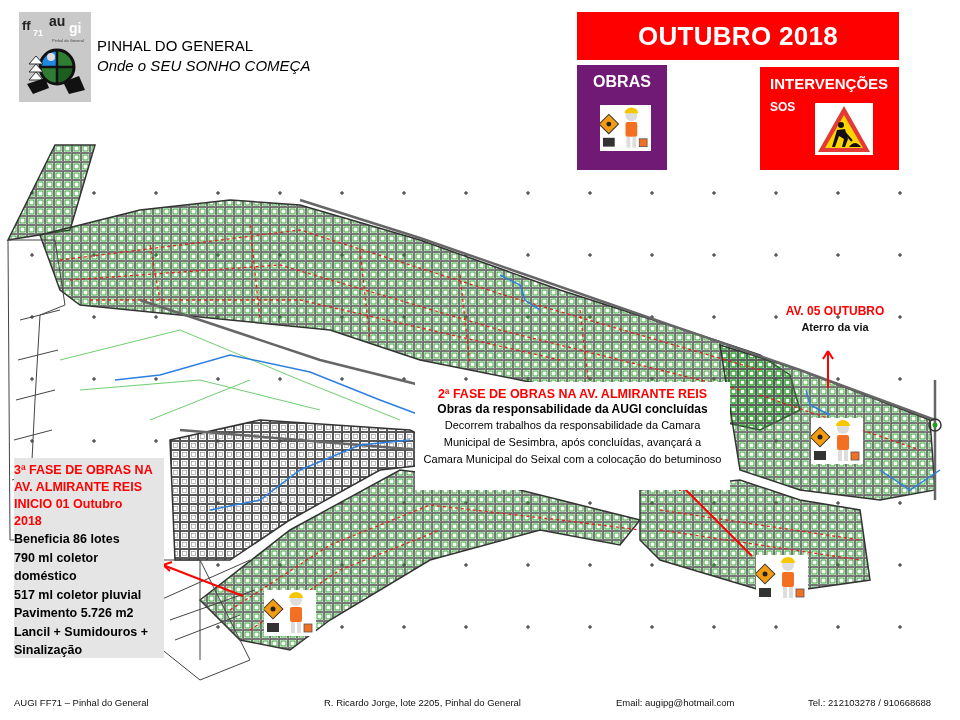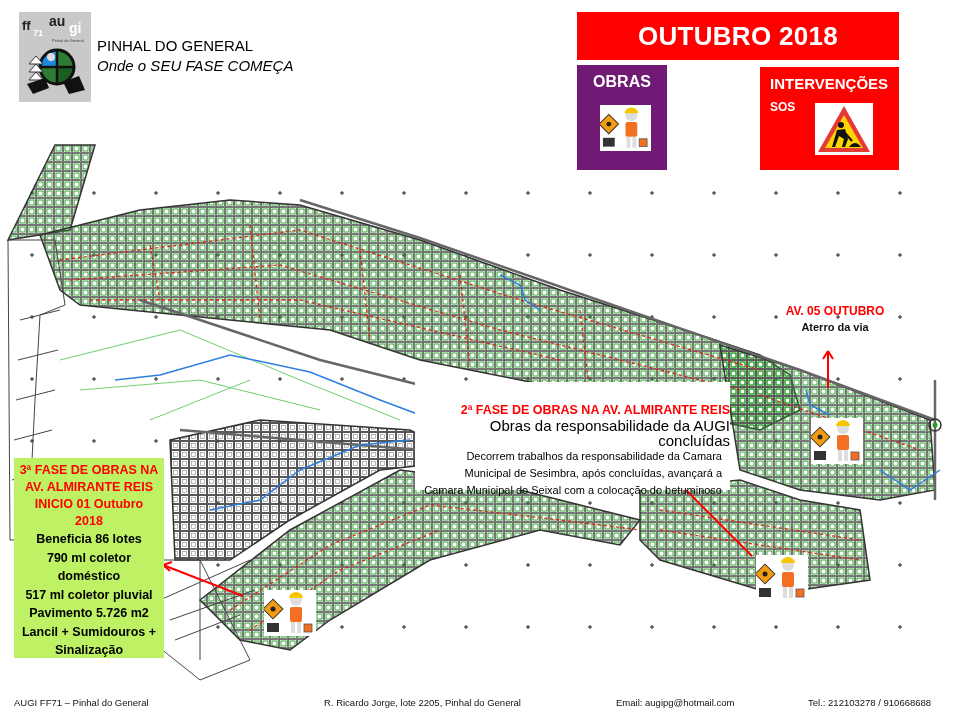--- a/index.html
+++ b/index.html
@@ -22,26 +22,26 @@
   .sos-box { left: 760px; top: 67px; width: 139px; height: 103px; background: #ff0000; color: #fff; }
   .sos-box .lbl1 { position: absolute; left: 10px; top: 8px; font-weight: bold; font-size: 15px; }
   .sos-box .lbl2 { position: absolute; left: 10px; top: 33px; font-weight: bold; font-size: 12px; }
   .sos-box .pic { position: absolute; left: 55px; top: 36px; width: 58px; height: 52px; background: #fff; }
 
   
   .map { left: 0; top: 140px; width: 960px; height: 545px; }
   .map svg { width: 100%; height: 100%; display: block; }
 
   
-  .callout-2 { left: 415px; top: 382px; width: 315px; height: 108px; background: #fff; text-align: right; padding-top: 20px; }
+  .callout-2 { left: 415px; top: 382px; width: 315px; height: 108px; background: #fff; text-align: center; padding-top: 4px; }
   .callout-2 .h { color: #ff0000; font-weight: bold; font-size: 12.5px; line-height: 16px; }
-  .callout-2 .s { font-weight: normal; font-size: 15px; line-height: 15px; }
+  .callout-2 .s { font-weight: bold; font-size: 12px; line-height: 15px; }
   .callout-2 .b { font-size: 11px; line-height: 17px; padding: 0 8px; }
 
-  .callout-3 { left: 14px; top: 458px; width: 150px; height: 200px; background: #bef264; text-align: center; padding-top: 4px; }
+  .callout-3 { left: 14px; top: 458px; width: 150px; height: 200px; background: #e5e5e5; padding-top: 4px; }
   .callout-3 .h { color: #ff0000; font-weight: bold; font-size: 12.5px; line-height: 17px; }
   .callout-3 .b { font-weight: bold; font-size: 12.5px; line-height: 18.5px; }
 
   .callout-av { left: 760px; top: 303px; width: 150px; text-align: center; }
   .callout-av .h { color: #ff0000; font-weight: bold; font-size: 12px; line-height: 16px; }
   .callout-av .s { font-size: 11px; line-height: 16px; font-weight: bold; color: #111; }
 
   .worker { width: 52px; height: 46px; background: #fff; }
   .worker svg { width: 100%; height: 100%; display: block; }
 
@@ -67,21 +67,21 @@
     <circle cx="32" cy="45" r="4" fill="#ddd"></circle>
     <polygon points="10,52 17,44 24,52" fill="#fff" stroke="#333" stroke-width="1"></polygon>
     <polygon points="10,60 17,52 24,60" fill="#fff" stroke="#333" stroke-width="1"></polygon>
     <polygon points="10,68 17,60 24,68" fill="#fff" stroke="#333" stroke-width="1"></polygon>
     <path d="M8 72 L26 66 L30 76 L14 82 Z" fill="#111"></path>
     <path d="M44 70 L60 64 L66 78 L50 82 Z" fill="#111"></path>
   </svg>
 </div>
 <div class="abs header-title">
   <span class="t1">PINHAL DO GENERAL</span>
-  <span class="t2">Onde o SEU FASE COMEÇA</span>
+  <span class="t2">Onde o SEU SONHO COMEÇA</span>
 </div>
 
 <div class="abs month-banner">OUTUBRO 2018</div>
 
 <div class="abs obras-box">
   <div class="lbl">OBRAS</div>
   <div class="pic">
     <svg viewBox="0 0 52 46" width="100%" height="100%">
       <rect x="2" y="12" width="14" height="14" transform="rotate(45 9 19)" fill="#f39c12" stroke="#333" stroke-width="1"></rect>
       <circle cx="9" cy="19" r="2.5" fill="#222"></circle>

